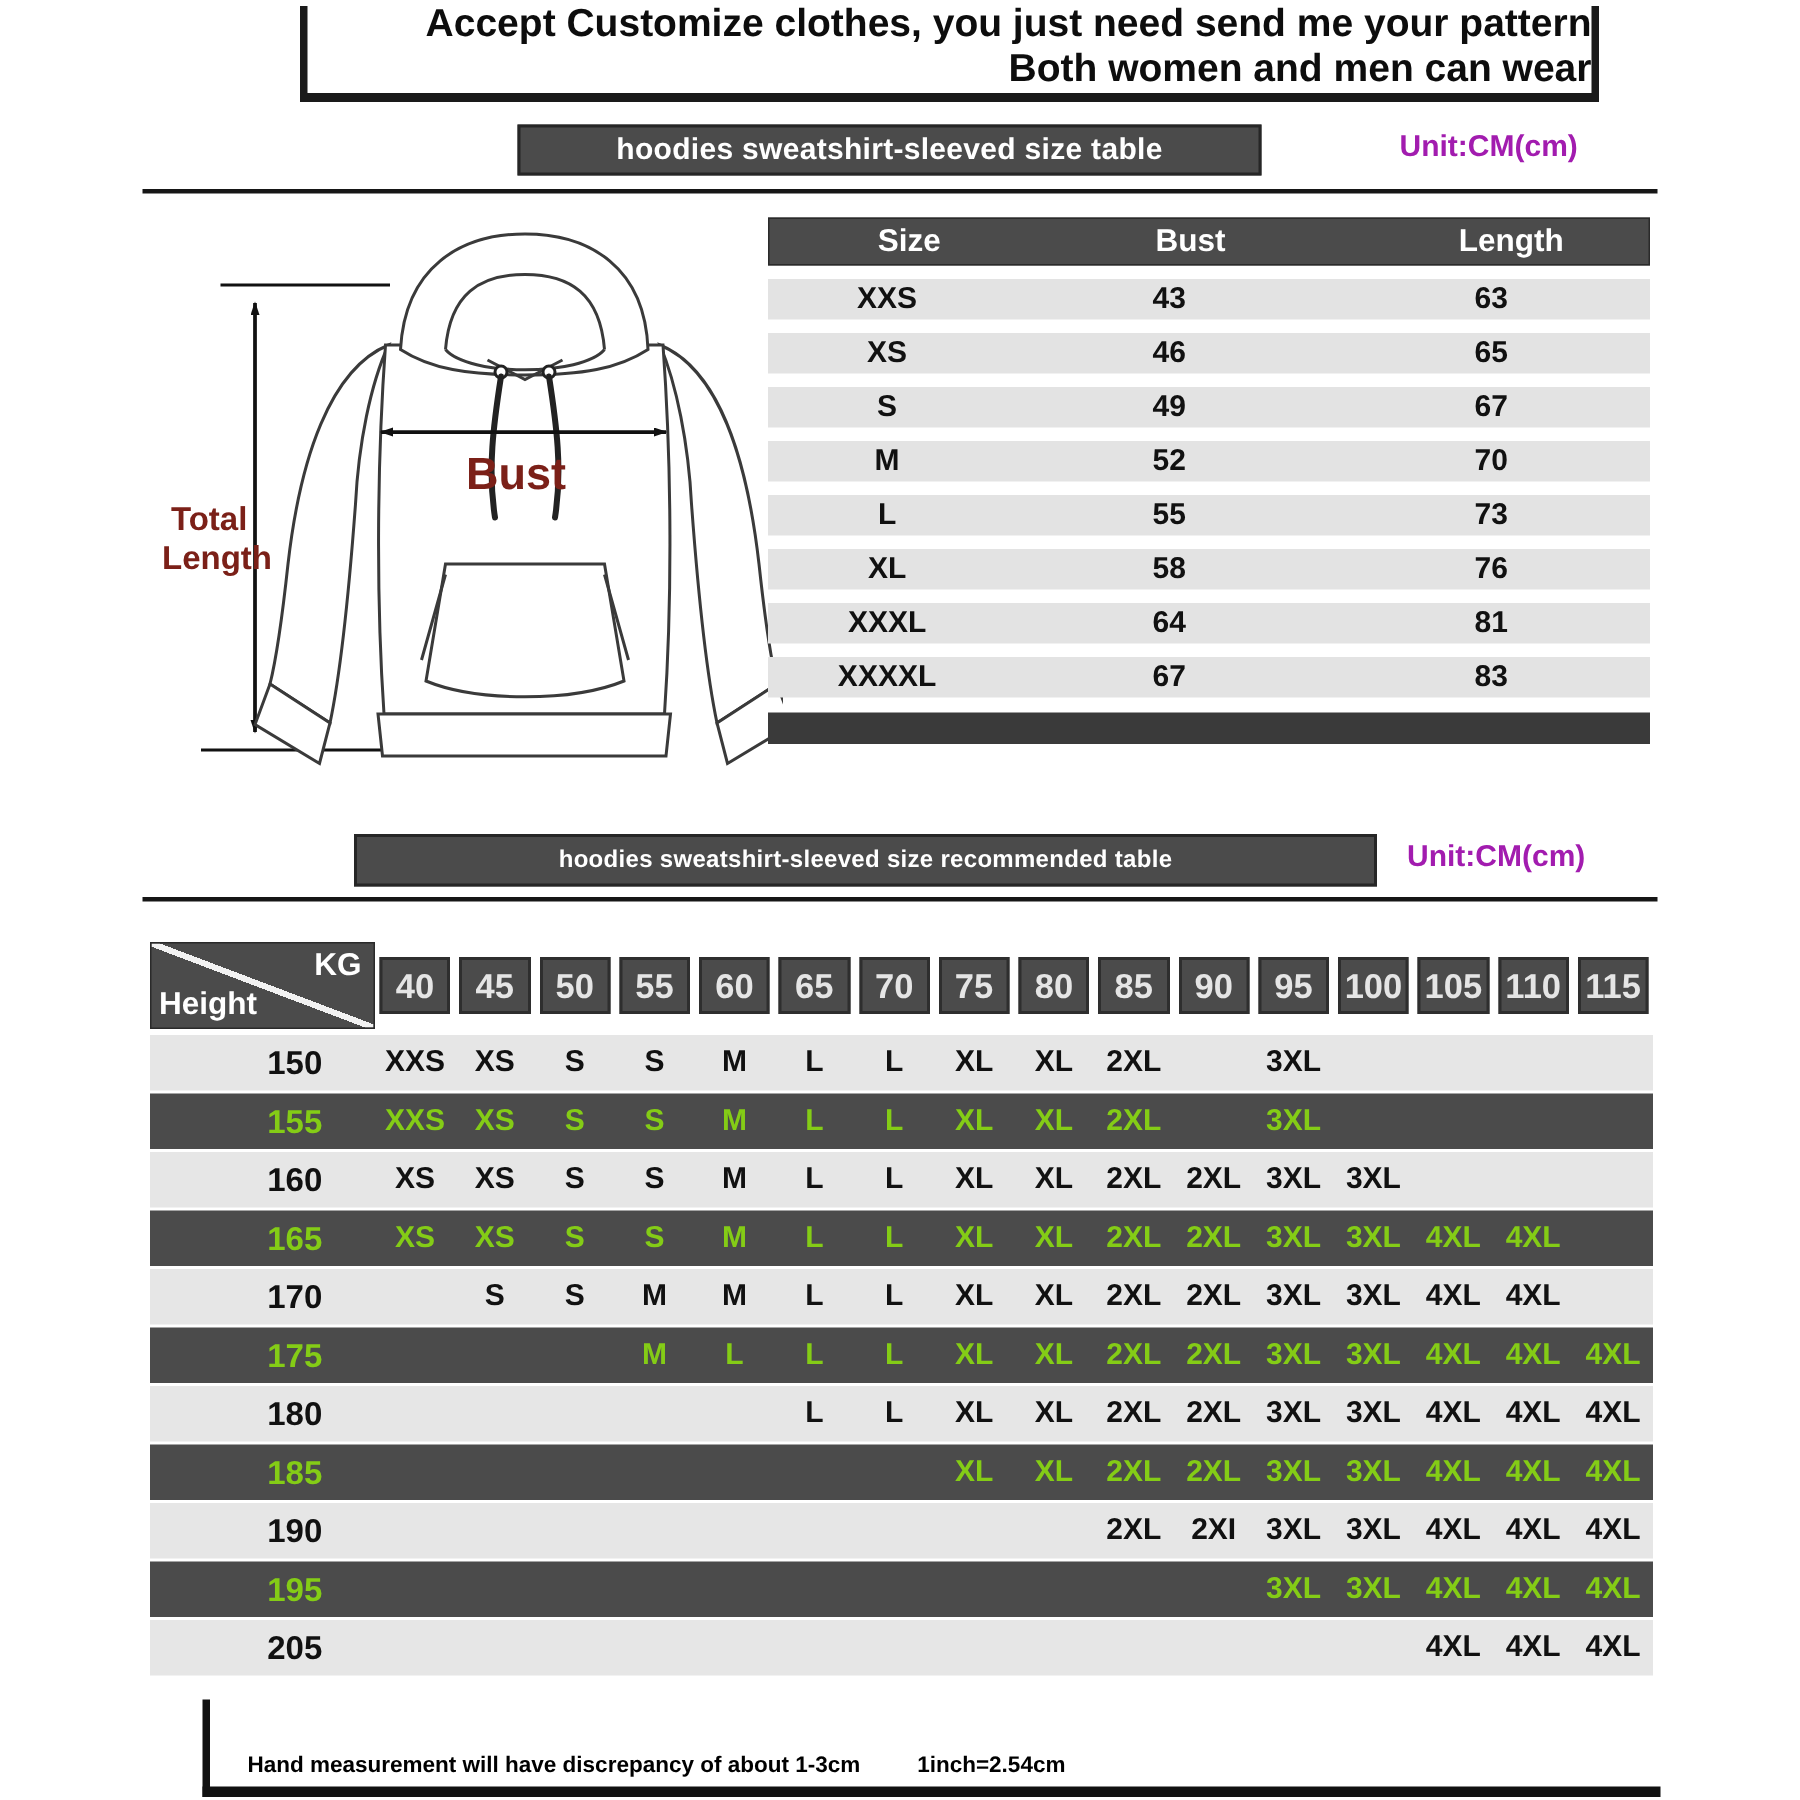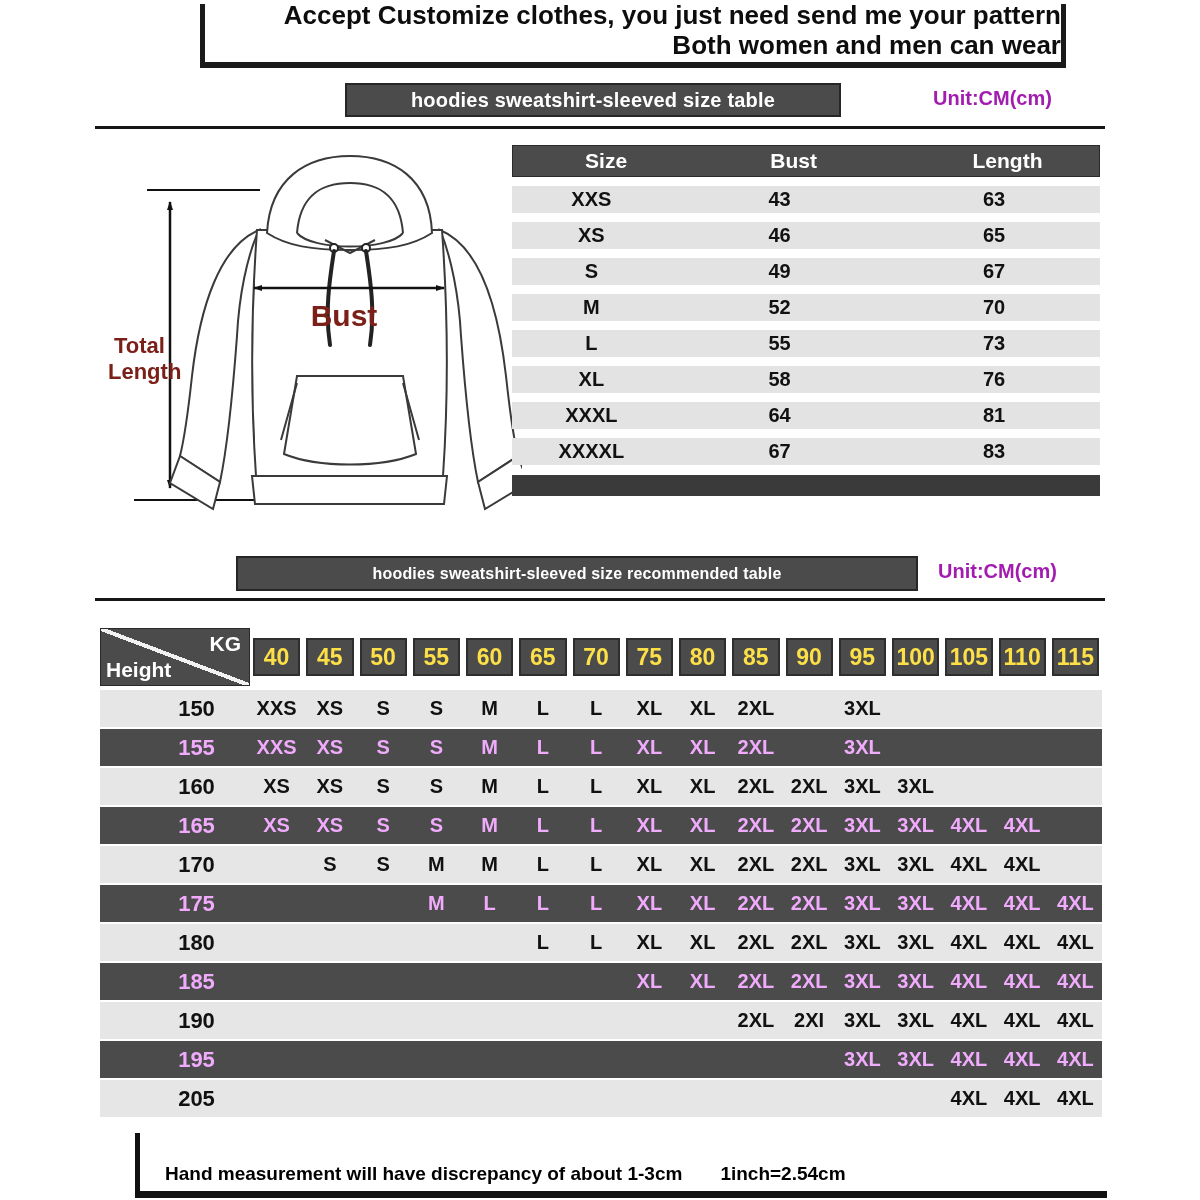--- a/index.html
+++ b/index.html
@@ -36,33 +36,33 @@
   
   #diagram{position:absolute;left:92px;top:138px;width:430px;height:390px;}
 
   
   #matrix{position:absolute;left:100px;top:628px;width:1002px;}
   .mx-header{display:grid;grid-template-columns:150px repeat(16,1fr);height:58px;}
   .mx-corner{position:relative;background-color:#4b4b4b;border:1px solid #2a2a2a;
     background-image:linear-gradient(to top right,transparent calc(50% - 2px),#f2f2f2 calc(50% - 2px),#f2f2f2 calc(50% + 2px),transparent calc(50% + 2px));}
   .mx-corner .kg{position:absolute;top:3px;right:8px;color:#fff;font-weight:700;font-size:21px;}
   .mx-corner .hgt{position:absolute;bottom:3px;left:5px;color:#fff;font-weight:700;font-size:21px;}
-  .mx-whead{background:#4b4b4b;border:2px solid #2e2e2e;margin:10px 3px;color:#fde047;font-weight:700;font-size:23px;
+  .mx-whead{background:#4b4b4b;border:2px solid #2e2e2e;margin:10px 3px;color:#e5e5e5;font-weight:700;font-size:23px;
     display:flex;align-items:center;justify-content:center;}
   .mx-row{display:grid;grid-template-columns:150px repeat(16,1fr);height:37px;margin-top:2px;align-items:center;font-weight:700;font-size:20px;}
   .mx-row.first{margin-top:4px;}
   .mx-row.light{background:#e6e6e6;color:#111;}
-  .mx-row.dark{background:#4b4b4b;color:#f0abfc;}
+  .mx-row.dark{background:#4b4b4b;color:#84cc16;}
   .mx-hcell{text-align:center;font-size:22px;padding-left:43px;}
   .mx-cell{text-align:center;}
 
   
   #footer-frame{position:absolute;left:135px;top:1133px;width:967px;height:58px;
     border-left:5px solid #111;border-bottom:7px solid #111;}
-  #footer-text{position:absolute;left:25px;bottom:6px;display:flex;gap:38px;font-weight:700;font-size:19px;color:#000;white-space:nowrap;}
+  #footer-text{position:absolute;left:25px;bottom:6px;display:flex;gap:38px;font-weight:700;font-size:15px;color:#000;white-space:nowrap;}
 </style>
 </head>
 <body>
 
 <div class="title-frame">
   <div class="title-line">Accept Customize clothes, you just need send me your pattern</div>
   <div class="title-line l2">Both women and men can wear</div>
 </div>
 
 <div class="banner" id="banner1">hoodies sweatshirt-sleeved size  table</div>

